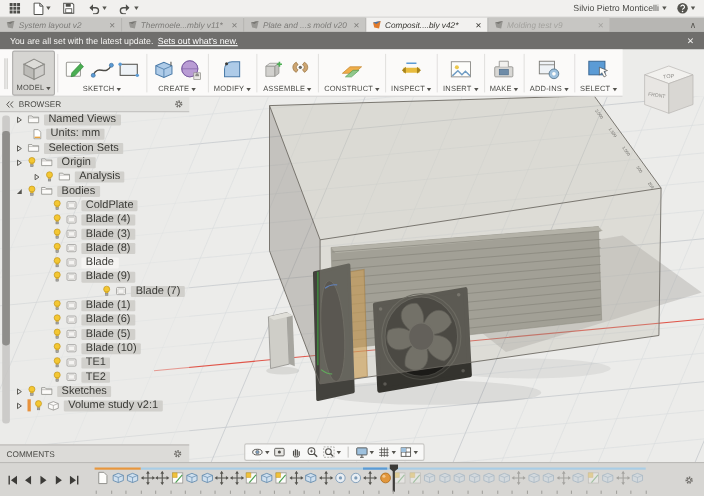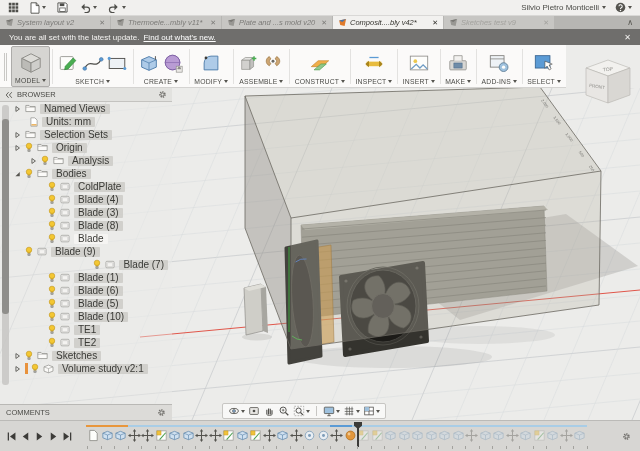--- a/index.html
+++ b/index.html
@@ -190,29 +190,29 @@
         <span class="tname">Composit....bly v42*</span>
         <span class="tclose">✕</span>
       </div>
       <div class="tab muted">
         <span class="ic">
           <svg width="9" height="9" viewBox="0 0 12 12">
             <path d="M1.5 3.2 10.8 1.4 8.8 10.6 3 9.4z" fill="#989793"></path>
             <path d="M1.5 3.2l4.2 2L10.8 1.4z" fill="#787773"></path>
           </svg>
         </span>
-        <span class="tname">Sketches test v9</span>
+        <span class="tname">Molding test v9</span>
         <span class="tclose">✕</span>
       </div>
       <span class="tab-overflow">∧</span>
     </div>
 
   <div class="notif">
     <span>You are all set with the latest update.</span>
-    <a>Find out what's new.</a>
+    <a>Sets out what's new.</a>
     <span class="nclose">✕</span>
   </div>
 
   <div class="toolbar">
     <div class="toolpanel" id="toolpanel">
         <div class="grip"></div>
         <div class="tgroup pressed">
           <div class="ticons">
             <span class="ic">
               <svg viewBox="0 0 26 26" width="24" height="24">
@@ -738,21 +738,21 @@
               </svg>
             </span>
             <span class="ic">
               <svg width="10" height="9" viewBox="0 0 12 11">
                 <rect x="1" y="1.6" width="10" height="8" rx="1.2" fill="#f4f3f1" stroke="#94938f" stroke-width=".8"></rect>
                 <rect x="2.6" y="3.2" width="6.8" height="5" rx=".8" fill="none" stroke="#c4c3bf" stroke-width=".7"></rect>
               </svg>
             </span>
             <span class="pill sel">Blade</span>
           </div>
-          <div class="brow" style="padding-left: 25px; align-items: center;">
+          <div class="brow" style="padding-left: 48px; align-items: center;">
             <span class="ic">
               <svg width="8" height="11" viewBox="0 0 9 12">
                 <circle cx="4.5" cy="4.2" r="3.1" fill="#f4c732" stroke="#c2961d" stroke-width=".7"></circle>
                 <path d="M3.2 7h2.6v1.1H3.2z" fill="#f4c732" stroke="#c2961d" stroke-width=".5"></path>
                 <rect x="3.2" y="8.6" width="2.6" height="2" fill="#a8a7a3" stroke="#7c7b78" stroke-width=".5"></rect>
               </svg>
             </span>
             <span class="ic">
               <svg width="10" height="9" viewBox="0 0 12 11">
                 <rect x="1" y="1.6" width="10" height="8" rx="1.2" fill="#f4f3f1" stroke="#94938f" stroke-width=".8"></rect>

